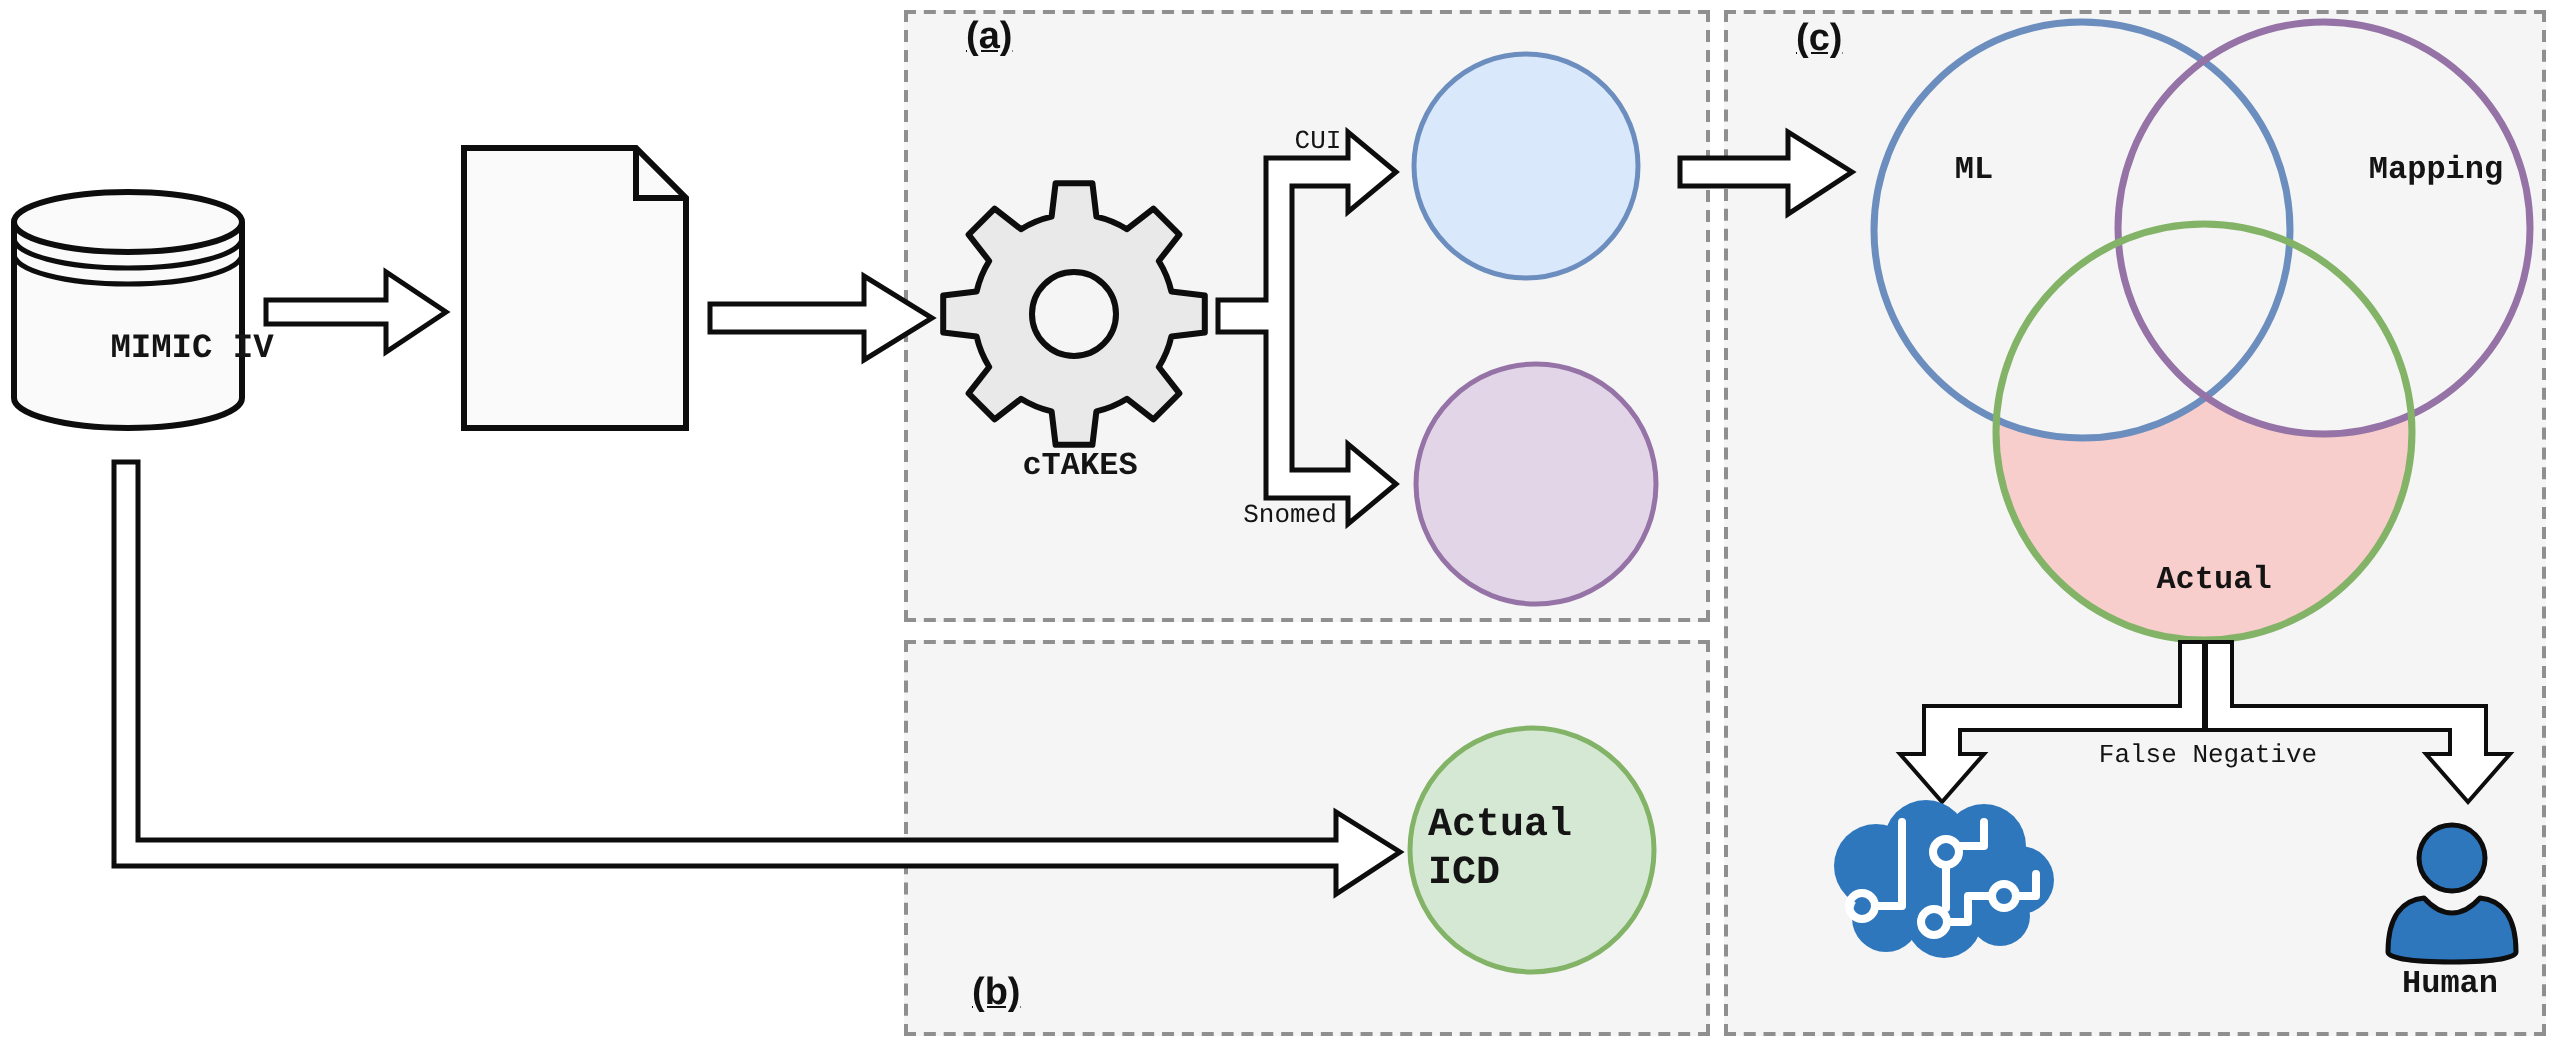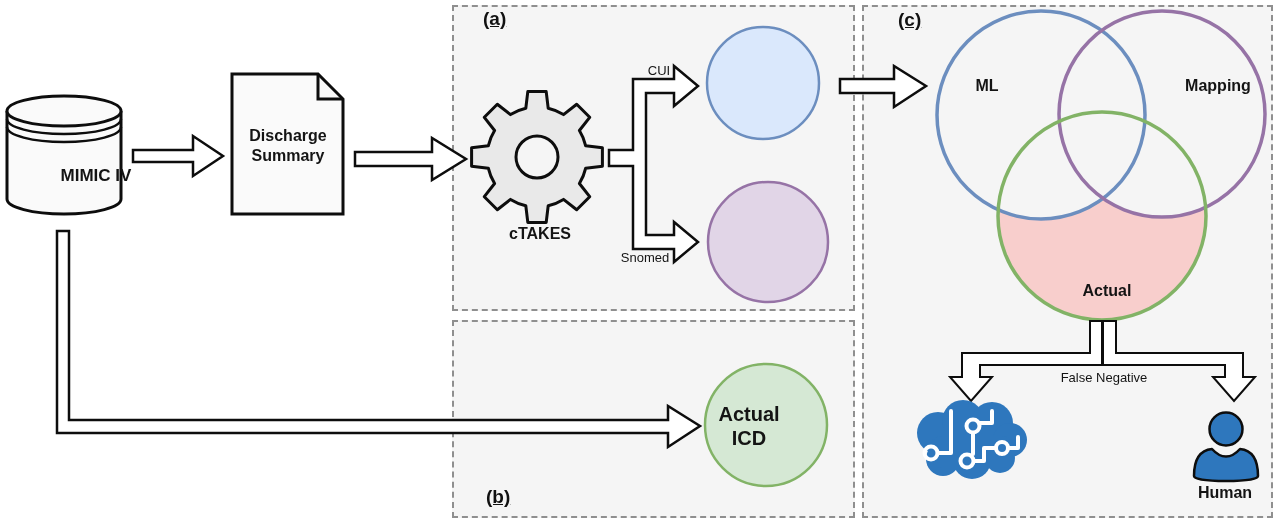--- a/index.html
+++ b/index.html
@@ -8,22 +8,22 @@
     font-family:"Liberation Sans",sans-serif;color:#141414;
   }
   .panel{
     position:absolute;background:#f5f5f5;border:2px dashed #8f8f8f;box-sizing:border-box;
   }
   .panel-label{
     position:absolute;font-weight:bold;font-size:19px;text-decoration:underline;color:#111;
   }
   svg.layer{position:absolute;left:0;top:0;}
   .lbl{
-    position:absolute;transform:translate(-50%,-50%);text-align:center;
-    font-weight:bold;line-height:1.22;white-space:pre-line;
+    position:absolute;transform:translate(-50%,-50%);text-align:left;
+    font-weight:bold;line-height:1.22;white-space:pre-line;font-family:Liberation Mono, monospace;
   }
   .lbl.plain{font-weight:normal;}
 </style>
 </head>
 <body>
 
 <div class="stage">
 
   <div class="panel" style="left:452px;top:5px;width:403px;height:306px;"></div>
   <div class="panel" style="left:452px;top:320px;width:403px;height:198px;"></div>
@@ -108,21 +108,20 @@
       <path d="M 1194,476 C 1194,457 1202,450 1212,449 C 1221,459 1231,459 1240,449
                C 1250,450 1258,457 1258,476 C 1258,479 1247,481 1226,481 C 1205,481 1194,479 1194,476 Z" stroke-width="2.5" stroke-linejoin="round" fill="#2e77bd" stroke="#0d0d0d"></path>
     </g>
   </svg>
 
   <div class="panel-label" style="left:483px;top:8px;">(a)</div>
   <div class="panel-label" style="left:486px;top:486px;">(b)</div>
   <div class="panel-label" style="left:898px;top:9px;">(c)</div>
 
   <div class="lbl" style="left:64px;top:176px;font-size:17px;margin-left:32px;">MIMIC IV</div>
-  <div class="lbl" style="left:288px;top:146px;width:112px;font-size:16px;">Discharge Summary</div>
   <div class="lbl" style="left:540px;top:234px;font-size:16px;">cTAKES</div>
   <div class="lbl plain" style="left:659px;top:71px;font-size:13px;">CUI</div>
   <div class="lbl plain" style="left:645px;top:258px;font-size:13px;">Snomed</div>
   <div class="lbl" style="left:749px;top:426px;width:70px;font-size:20px;">Actual ICD</div>
 
   <div class="lbl" style="left:987px;top:86px;font-size:16px;">ML</div>
   <div class="lbl" style="left:1218px;top:86px;font-size:16px;">Mapping</div>
   <div class="lbl" style="left:1107px;top:291px;font-size:16px;">Actual</div>
 
   <div class="lbl plain" style="left:1104px;top:378px;font-size:13px;">False Negative</div>

